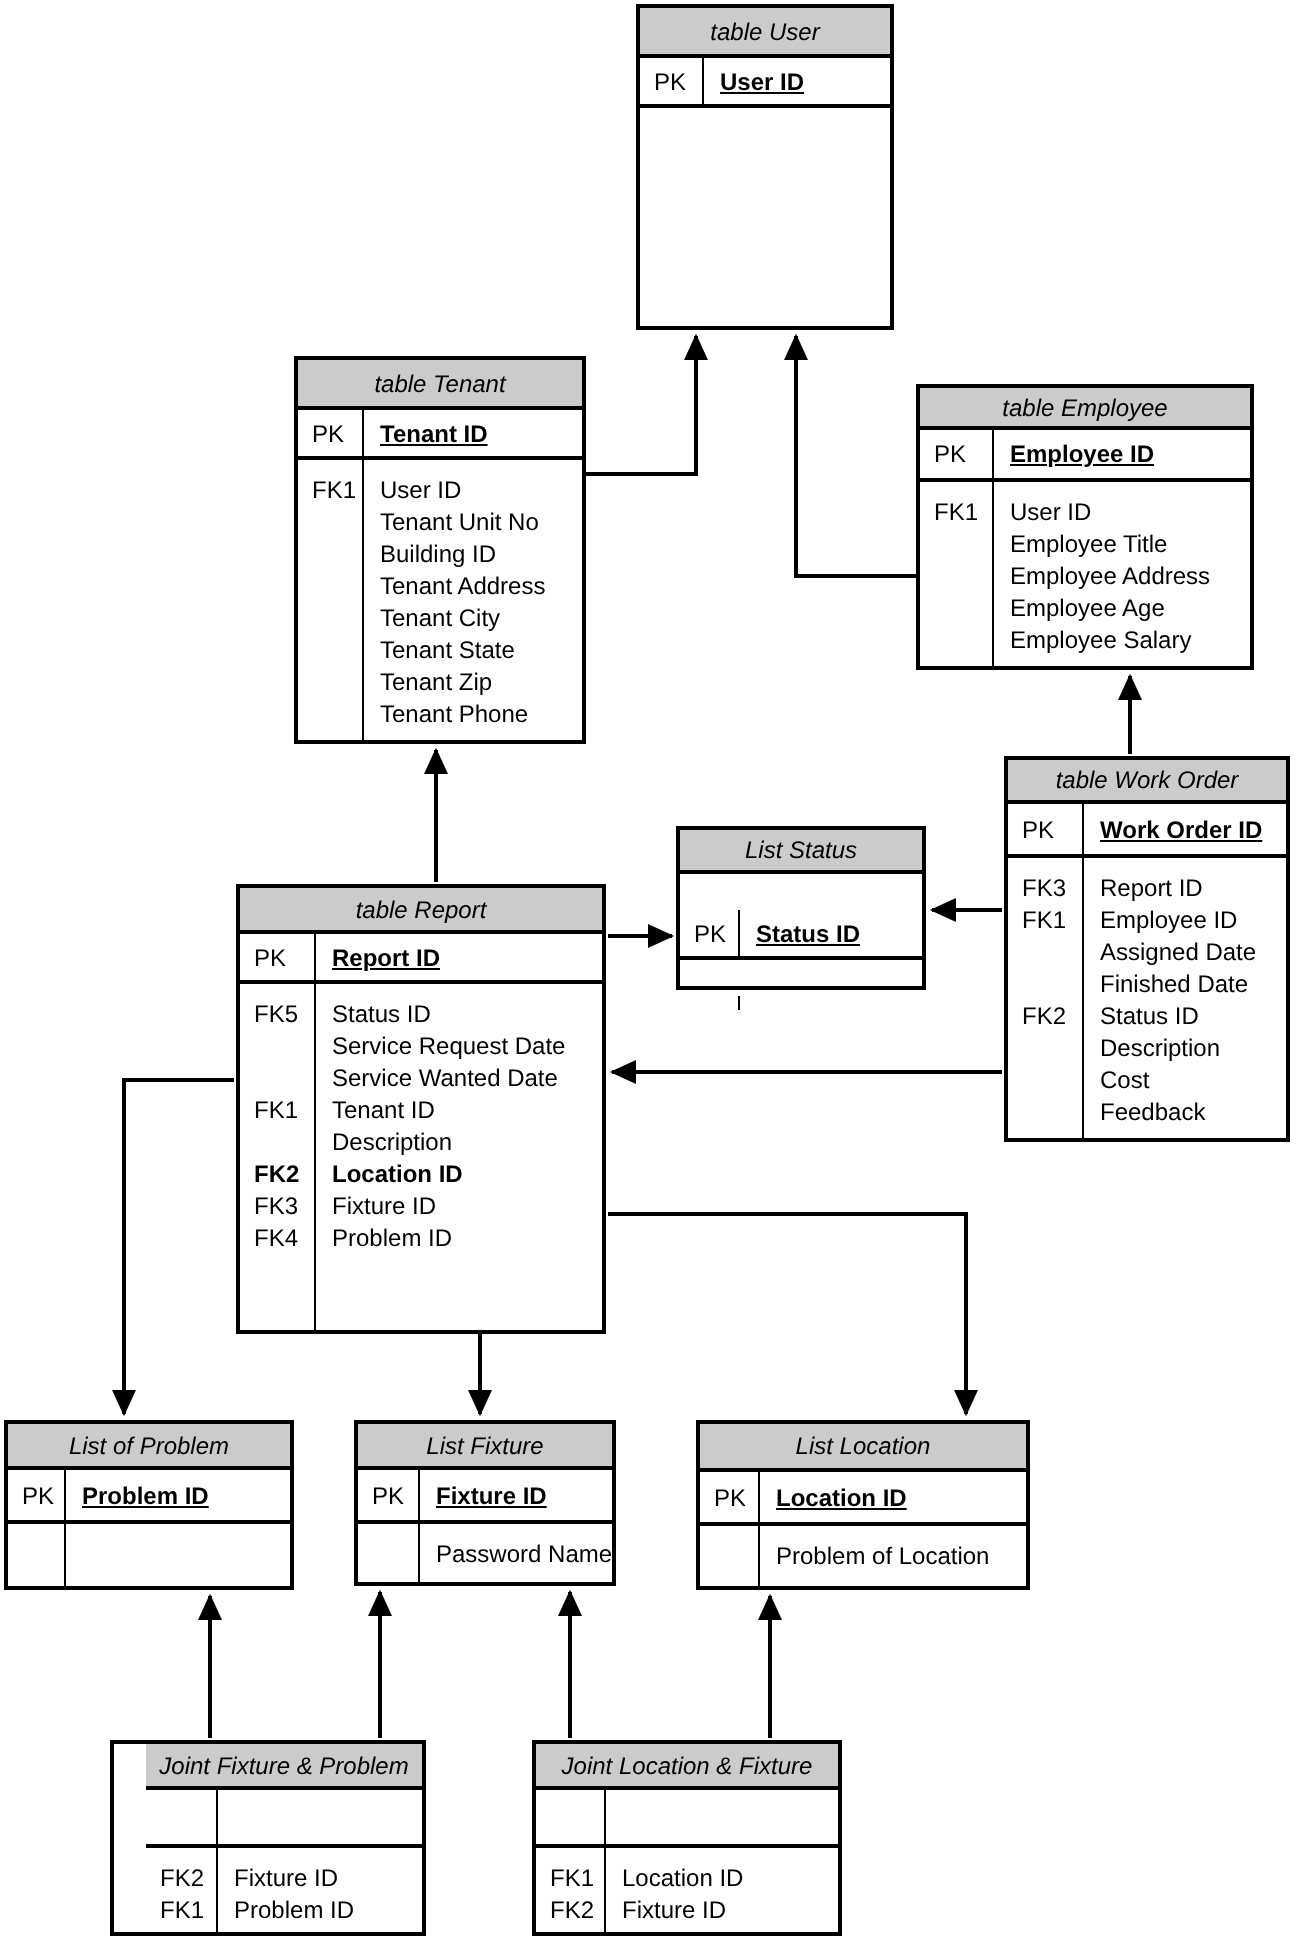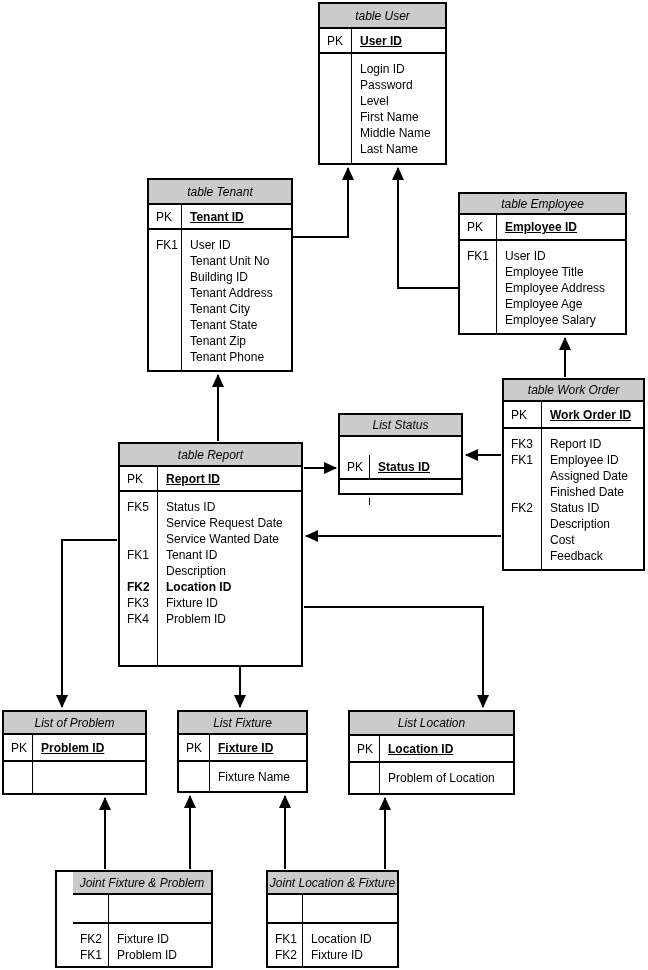--- a/index.html
+++ b/index.html
@@ -59,38 +59,20 @@
         <polyline points="385,869 385,798" fill="none" stroke="#000000" stroke-width="2" marker-end="url(#arrow)"></polyline>
       </g>
   </svg>
   <div id="entities">
       <div class="entity" style="left: 318px; top: 2px; width: 129px; height: 163px;">
         <div class="hdr" style="height: 25px; background: rgb(203, 203, 203);">table User</div>
         <div class="pkrow" style="height: 25px;">
           <div class="kcell" style="width: 32px;">PK</div>
           <div class="ncell">User ID</div>
         </div>
-        <div class="bodyrow">
-          <div class="kcol" style="width: 32px;">
-            <div class="ln"></div>
-            <div class="ln"></div>
-            <div class="ln"></div>
-            <div class="ln"></div>
-            <div class="ln"></div>
-            <div class="ln"></div>
-          </div>
-          <div class="ncol">
-            <div class="ln">Login ID</div>
-            <div class="ln">Password</div>
-            <div class="ln">Level</div>
-            <div class="ln">First Name</div>
-            <div class="ln">Middle Name</div>
-            <div class="ln">Last Name</div>
-          </div>
-        </div>
       </div>
       <div class="entity" style="left: 147px; top: 178px; width: 146px; height: 194px;">
         <div class="hdr" style="height: 25px; background: rgb(203, 203, 203);">table Tenant</div>
         <div class="pkrow" style="height: 25px;">
           <div class="kcell" style="width: 33px;">PK</div>
           <div class="ncell">Tenant ID</div>
         </div>
         <div class="bodyrow">
           <div class="kcol" style="width: 33px;">
             <div class="ln">FK1</div>
@@ -226,21 +208,21 @@
         <div class="hdr" style="height: 23px; background: rgb(203, 203, 203);">List Fixture</div>
         <div class="pkrow" style="height: 27px;">
           <div class="kcell" style="width: 31px;">PK</div>
           <div class="ncell">Fixture ID</div>
         </div>
         <div class="bodyrow">
           <div class="kcol" style="width: 31px;">
             <div class="ln"></div>
           </div>
           <div class="ncol">
-            <div class="ln">Fixture Name</div>
+            <div class="ln">Password Name</div>
           </div>
         </div>
       </div>
       <div class="entity" style="left: 348px; top: 710px; width: 167px; height: 85px;">
         <div class="hdr" style="height: 24px; background: rgb(203, 203, 203);">List Location</div>
         <div class="pkrow" style="height: 27px;">
           <div class="kcell" style="width: 30px;">PK</div>
           <div class="ncell">Location ID</div>
         </div>
         <div class="bodyrow">
@@ -262,21 +244,21 @@
           <div class="kcol" style="width: 36px;">
             <div class="ln">FK2</div>
             <div class="ln">FK1</div>
           </div>
           <div class="ncol">
             <div class="ln">Fixture ID</div>
             <div class="ln">Problem ID</div>
           </div>
         </div>
       </div>
-      <div class="entity" style="left: 266px; top: 870px; width: 133px; height: 98px;">
+      <div class="entity" style="left: 266px; top: 870px; width: 155px; height: 98px;">
         <div class="hdr" style="height: 23px; background: rgb(203, 203, 203);">Joint Location &amp; Fixture</div>
         <div class="pkrow" style="height: 29px;">
           <div class="kcell" style="width: 35px;"></div>
           <div class="ncell"></div>
         </div>
         <div class="bodyrow">
           <div class="kcol" style="width: 35px;">
             <div class="ln">FK1</div>
             <div class="ln">FK2</div>
           </div>

